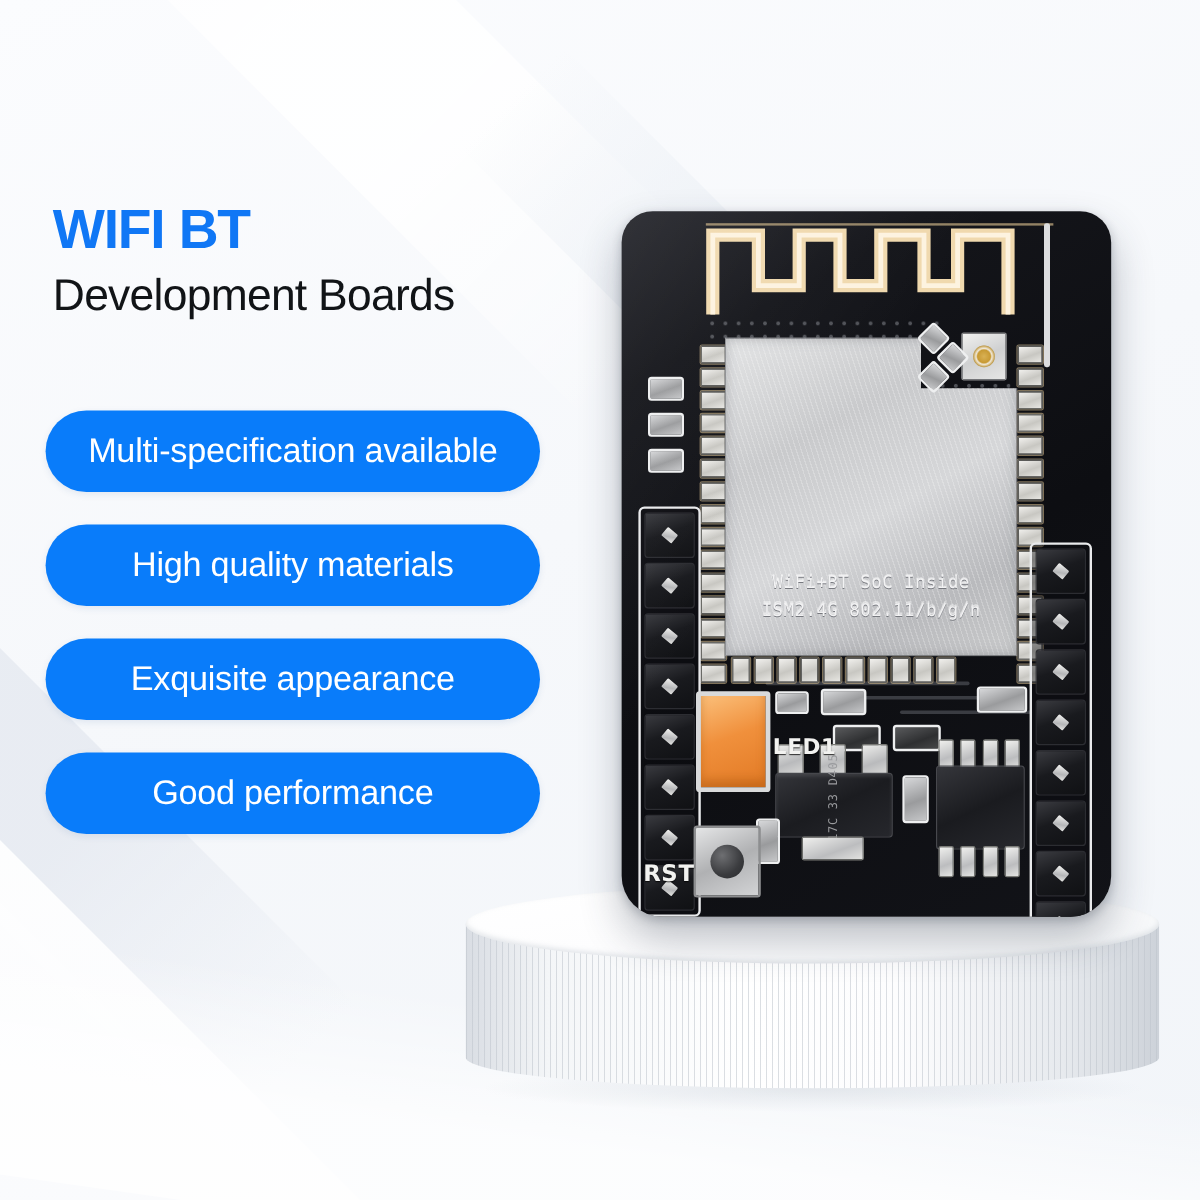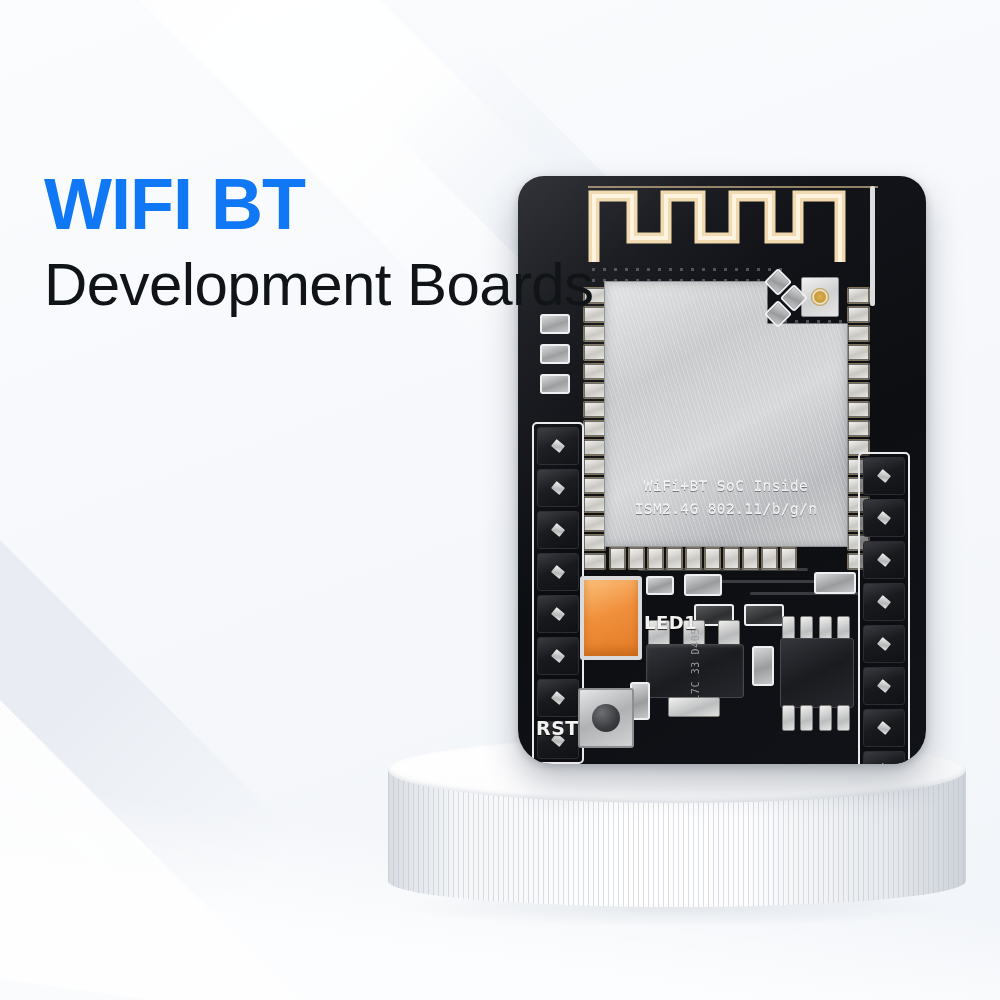--- a/index.html
+++ b/index.html
@@ -76,29 +76,29 @@
   }
 
   
   .headline {
     position: absolute;
     left: 44px;
     top: 168px;
     z-index: 6;
   }
   .headline .line1 {
-    font-size: 72px;
+    font-size: 46px;
     font-weight: bold;
     letter-spacing: -1px;
     line-height: 1.02;
     color: #1077f5;
     white-space: nowrap;
   }
   .headline .line2 {
-    font-size: 60px;
+    font-size: 37px;
     font-weight: normal;
     letter-spacing: -.6px;
     line-height: 1.05;
     color: #111417;
     margin-top: 12px;
     white-space: nowrap;
   }
 
   
   .pills {
@@ -436,20 +436,34 @@
     <div class="band b2"></div>
     <div class="band wedge"></div>
     <div class="band b5"></div>
   </div>
 
   <div class="headline">
     <div class="line1">WIFI BT</div>
     <div class="line2">Development Boards</div>
   </div>
 
+  <div class="pills">
+    <div class="pill">
+      <span>Multi-specification available</span>
+    </div>
+    <div class="pill">
+      <span>High quality materials</span>
+    </div>
+    <div class="pill">
+      <span>Exquisite appearance</span>
+    </div>
+    <div class="pill">
+      <span>Good performance</span>
+    </div>
+  </div>
 
   <div class="podium">
     <div class="podium-shadow"></div>
     <div class="podium-body"></div>
     <div class="podium-top"></div>
   </div>
 
   <div class="board">
 
     <svg class="antenna" viewBox="0 0 290 86">

